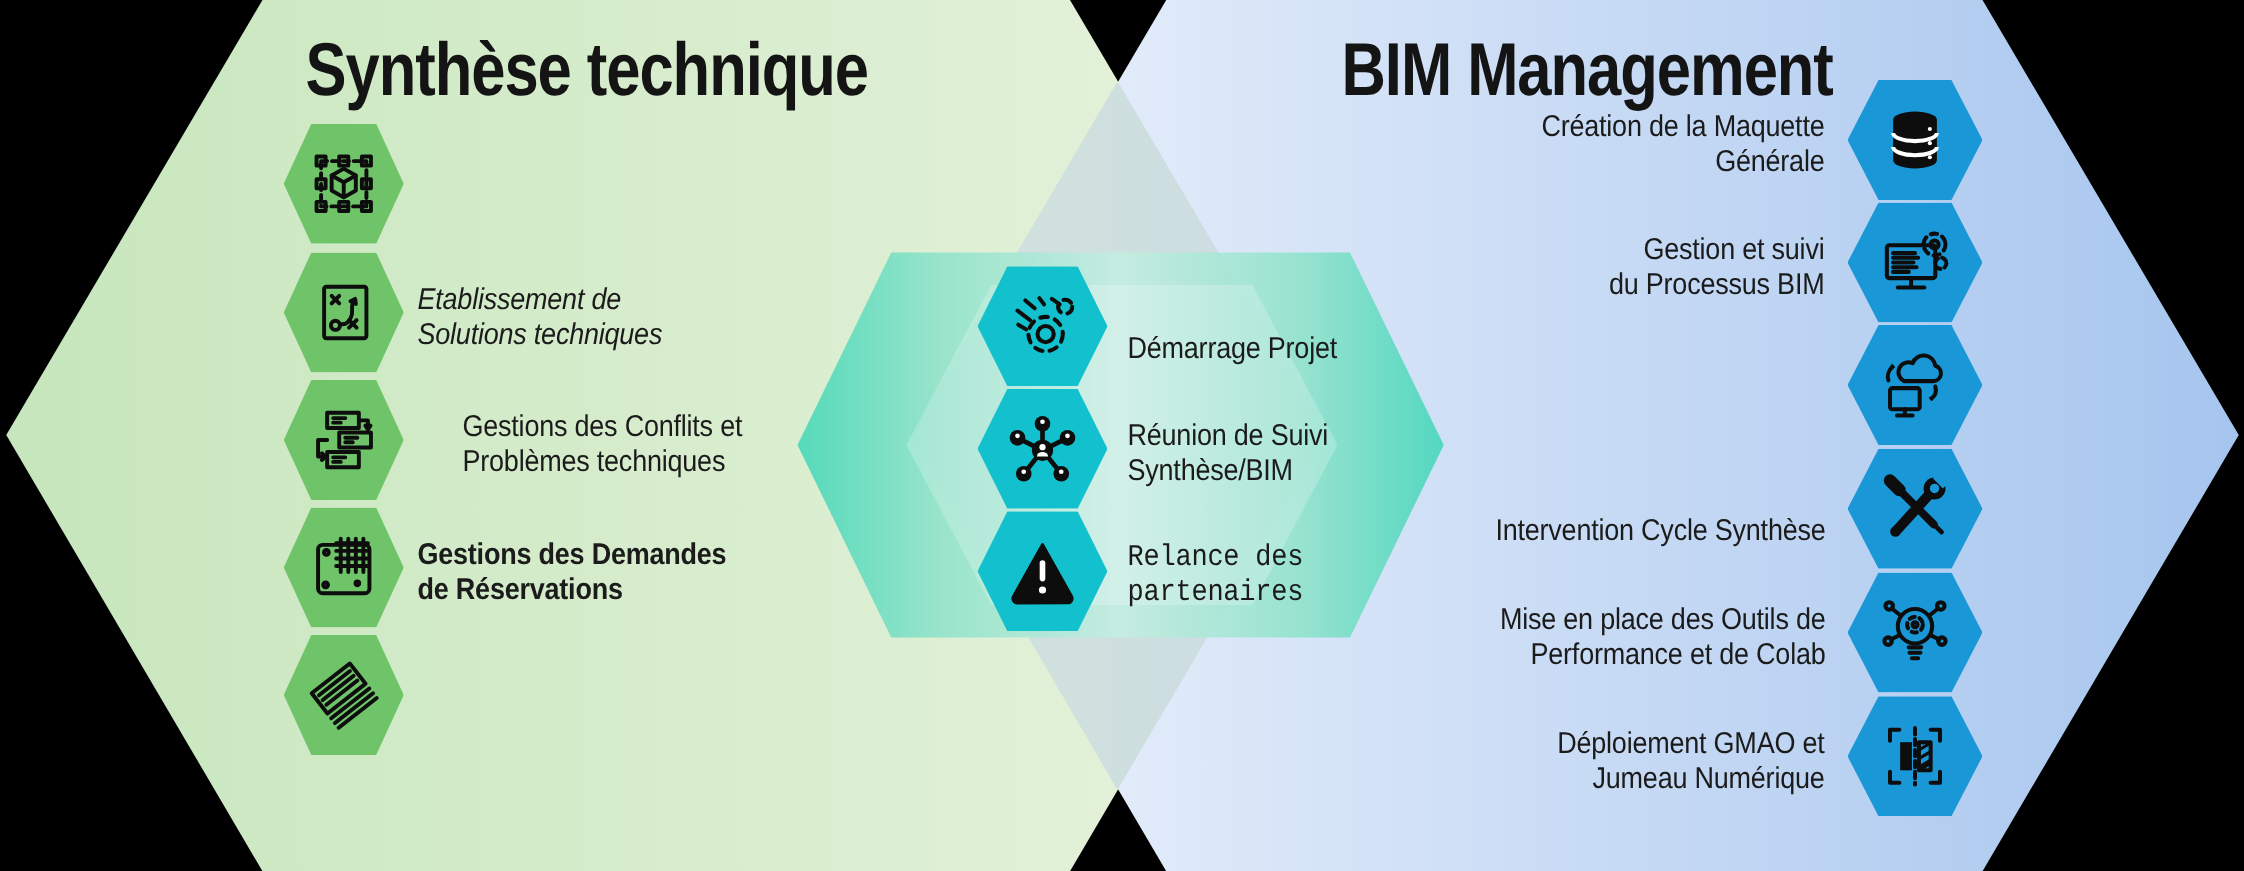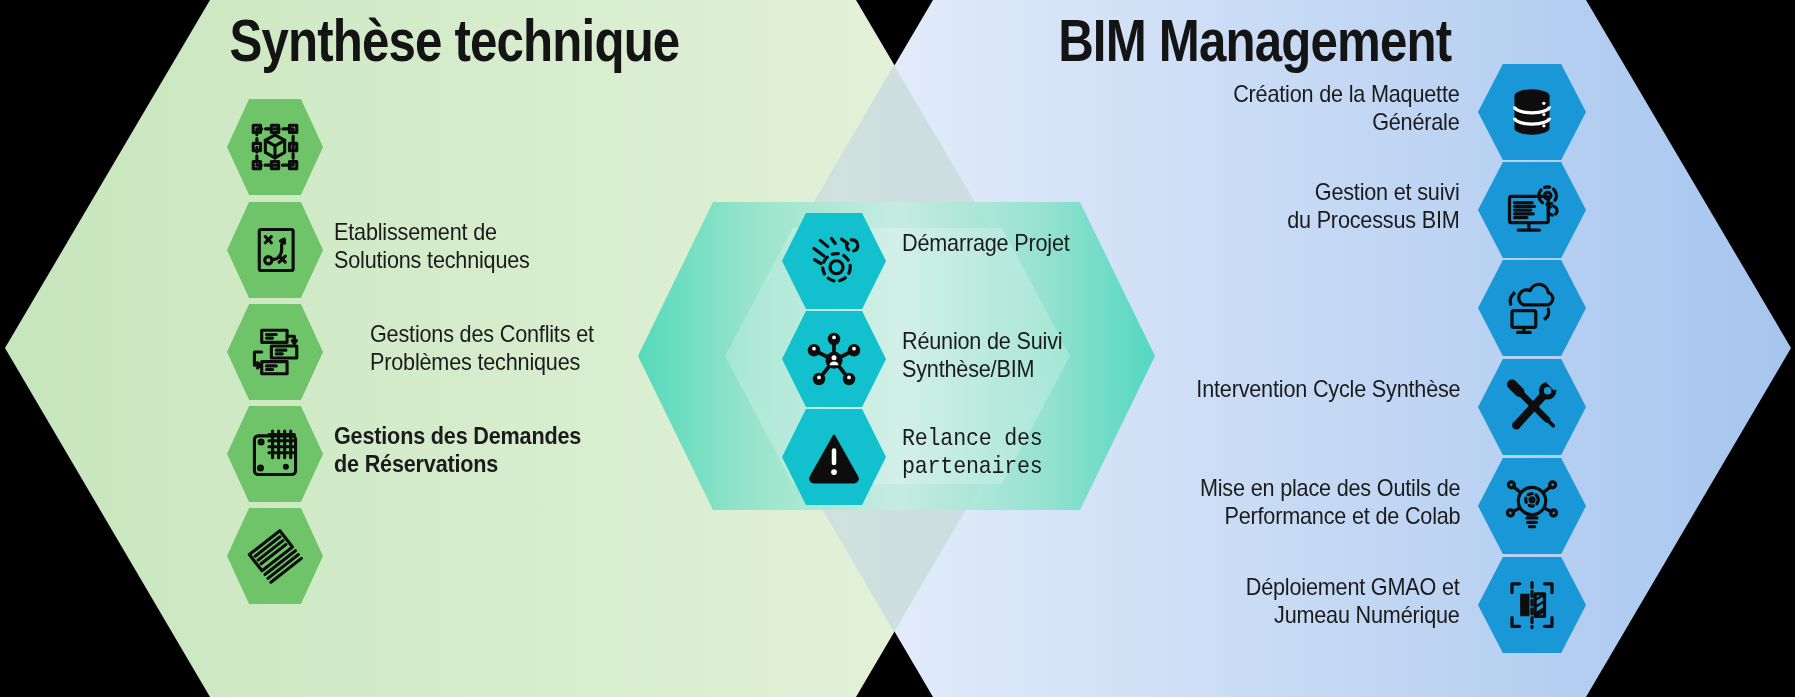--- a/index.html
+++ b/index.html
@@ -1,27 +1,27 @@
 <!DOCTYPE html>
 <html><head>
 <meta charset="utf-8">
 <style>
   html,body{margin:0;padding:0;background:#000;}
   .stage{position:relative;width:1795px;height:697px;background:#000;overflow:hidden;
          font-family:"Liberation Sans","DejaVu Sans",sans-serif;color:#1b1b1b;}
   .bg{position:absolute;left:0;top:0;}
-  .title{position:absolute;margin:0;font-size:60px;font-weight:700;color:#141414;
+  .title{position:absolute;margin:15px;font-size:60px;font-weight:700;color:#141414;
          text-align:center;letter-spacing:-1px;}
   .title .cond{display:inline-block;transform:scaleX(.82);transform-origin:center center;white-space:nowrap;}
   .hex{position:absolute;display:flex;align-items:center;justify-content:center;
        clip-path:polygon(0 50%,23% 0,77% 0,100% 50%,77% 100%,23% 100%);}
   .hex.green{background:#6fc368;width:96px;height:96px;}
   .hex.teal{background:#12c1cd;width:104px;height:96px;}
   .hex.blue{background:#1a97d6;width:108px;height:96px;}
-  .lbl{position:absolute;height:64px;display:flex;align-items:flex-start;font-size:24px;
+  .lbl{position:absolute;height:64px;display:flex;align-items:flex-end;font-size:24px;
        line-height:28px;font-weight:500;letter-spacing:-.2px;color:#1b1b1b;}
   .lbl .cond{display:inline-block;transform:scaleX(.9);white-space:pre-line;}
   .lbl.start{justify-content:flex-start;}
   .lbl.start .cond{transform-origin:left center;text-align:left;}
   .lbl.end{justify-content:flex-end;}
   .lbl.end .cond{transform-origin:right center;text-align:right;}
   .icon{display:block;}
   svg .st{fill:none;stroke:#0d0d0d;stroke-width:2.6;stroke-linecap:round;stroke-linejoin:round;}
 </style>
 </head>
@@ -84,21 +84,21 @@
       <rect class="st" x="11" y="7" width="28" height="34" rx="1.5" stroke-width="3.4"></rect>
       <g class="st" stroke-width="2.8">
         <path d="M16,13 l5,5 M21,13 l-5,5"></path>
         <path d="M27.5,29 l5,5 M32.5,29 l-5,5"></path>
         <circle cx="18.5" cy="32.5" r="3"></circle>
         <path d="M21.5,31.5 C26,33 30,28 29.5,22 C29.3,19.5 30,17 31.5,15.5"></path>
         <path d="M28.5,16.5 l3,-1.5 l0.5,3.4"></path>
       </g>
     </svg>
   </div>
-  <div class="lbl start" style="left:334px;top:218px;width:360px;">
+  <div class="lbl start" style="left:334px;top:218px;width:360px;font-style:italic;">
       <span class="cond">Etablissement de
 Solutions techniques</span>
     </div>
 
   <div class="hex green" style="left:227px;top:304px;">
     <svg class="icon" width="58" height="58" viewBox="0 0 48 48">
       <g class="st" stroke-width="2.4">
         <rect x="13" y="6" width="21" height="10"></rect>
         <rect x="21" y="19" width="21" height="10"></rect>
         <rect x="13" y="32" width="21" height="10"></rect>

